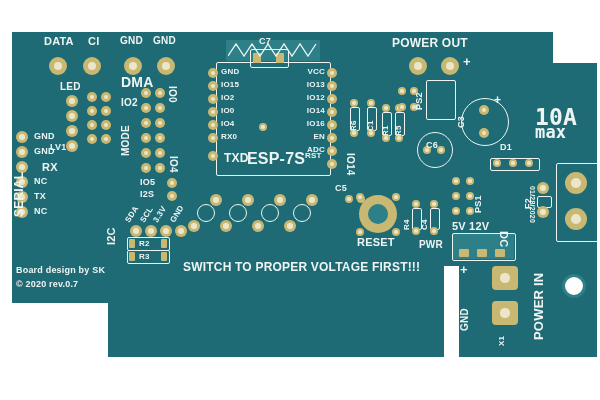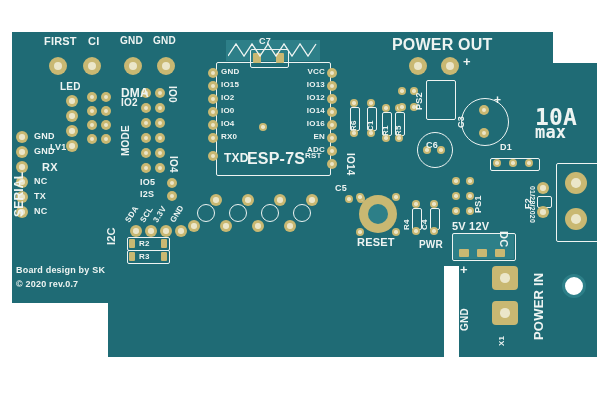--- a/index.html
+++ b/index.html
@@ -30,39 +30,39 @@
 </head>
 <body>
 
 <div class="canvas">
   <div class="board">
 
     <svg class="ant" width="90" height="16">
       <polyline points="0,14 8,2 16,14 24,2 32,14 40,2 48,14 56,2 64,14 72,2 80,14 88,2" fill="none" stroke="#eef4f2" stroke-width="1.3"></polyline>
     </svg>
 
-    <span class="lb" style="left:44px;top:36px;font-size:11px">FIRST</span>
+    <span class="lb" style="left:44px;top:36px;font-size:11px">DATA</span>
     <span class="lb" style="left:88px;top:36px;font-size:11px">CI</span>
     <span class="lb" style="left:60px;top:82px;font-size:10px">LED</span>
     <span class="lb" style="left:120px;top:36px;font-size:10px">GND</span>
     <span class="lb" style="left:153px;top:36px;font-size:10px">GND</span>
     <span class="lb" style="left:259px;top:37px;font-size:9px">C7</span>
-    <span class="lb" style="left:392px;top:37px;font-size:16px">POWER OUT</span>
+    <span class="lb" style="left:392px;top:37px;font-size:12px">POWER OUT</span>
     <span class="lb" style="left:463px;top:55px;font-size:13px">+</span>
 
     <span class="lb vup" style="left:13px;top:217px;font-size:12px">SERIAL</span>
     <span class="lb" style="left:34px;top:132px;font-size:9px">GND</span>
     <span class="lb" style="left:34px;top:147px;font-size:9px">GND</span>
     <span class="lb" style="left:42px;top:162px;font-size:11px">RX</span>
     <span class="lb" style="left:34px;top:177px;font-size:9px">NC</span>
     <span class="lb" style="left:34px;top:192px;font-size:9px">TX</span>
     <span class="lb" style="left:34px;top:207px;font-size:9px">NC</span>
     <span class="lb" style="left:50px;top:143px;font-size:9px">LV1</span>
 
-    <span class="lb" style="left:121px;top:87px;font-size:12px">DMA</span>
+    <span class="lb" style="left:121px;top:75px;font-size:14px">DMA</span>
     <span class="lb" style="left:121px;top:98px;font-size:10px">IO2</span>
     <span class="lb vdn" style="left:177px;top:86px;font-size:10px">IO0</span>
     <span class="lb vup" style="left:121px;top:156px;font-size:10px">MODE</span>
     <span class="lb vdn" style="left:178px;top:156px;font-size:10px">IO4</span>
     <span class="lb" style="left:140px;top:178px;font-size:9px">IO5</span>
     <span class="lb" style="left:140px;top:190px;font-size:9px">I2S</span>
 
     <span class="lb vup" style="left:106px;top:245px;font-size:11px">I2C</span>
     <span class="lb dg" style="left:131px;top:216px;font-size:8px">SDA</span>
     <span class="lb dg" style="left:146px;top:216px;font-size:8px">SCL</span>
@@ -103,20 +103,21 @@
     <span class="lb" style="left:335px;top:184px;font-size:9px">C5</span>
     <span class="lb vup" style="left:403px;top:230px;font-size:8px">R4</span>
     <span class="lb vup" style="left:421px;top:230px;font-size:8px">C4</span>
 
     <div class="btn"></div>
     <span class="lb" style="left:357px;top:237px;font-size:11px">RESET</span>
     <span class="lb" style="left:419px;top:240px;font-size:10px">PWR</span>
     <span class="lb" style="left:452px;top:221px;font-size:11px">5V 12V</span>
     <span class="lb vdn" style="left:509px;top:231px;font-size:11px">DC</span>
 
+    <span class="lb" style="left:183px;top:261px;font-size:12px">SWITCH TO PROPER VOLTAGE FIRST!!!</span>
     <span class="lb" style="left:16px;top:266px;font-size:9px">Board design by SK</span>
     <span class="lb" style="left:16px;top:280px;font-size:9px">© 2020 rev.0.7</span>
 
     <span class="lb mono" style="left:535px;top:106px;font-size:23px">10A</span>
     <span class="lb mono" style="left:535px;top:124px;font-size:17px">max</span>
     <span class="lb vdn" style="left:536px;top:186px;font-size:7px">01/28/2020</span>
     <span class="lb vup" style="left:532px;top:340px;font-size:13px">POWER IN</span>
     <span class="lb" style="left:460px;top:263px;font-size:13px">+</span>
     <span class="lb vup" style="left:460px;top:331px;font-size:10px">GND</span>
     <span class="lb vup" style="left:498px;top:346px;font-size:8px">X1</span>

